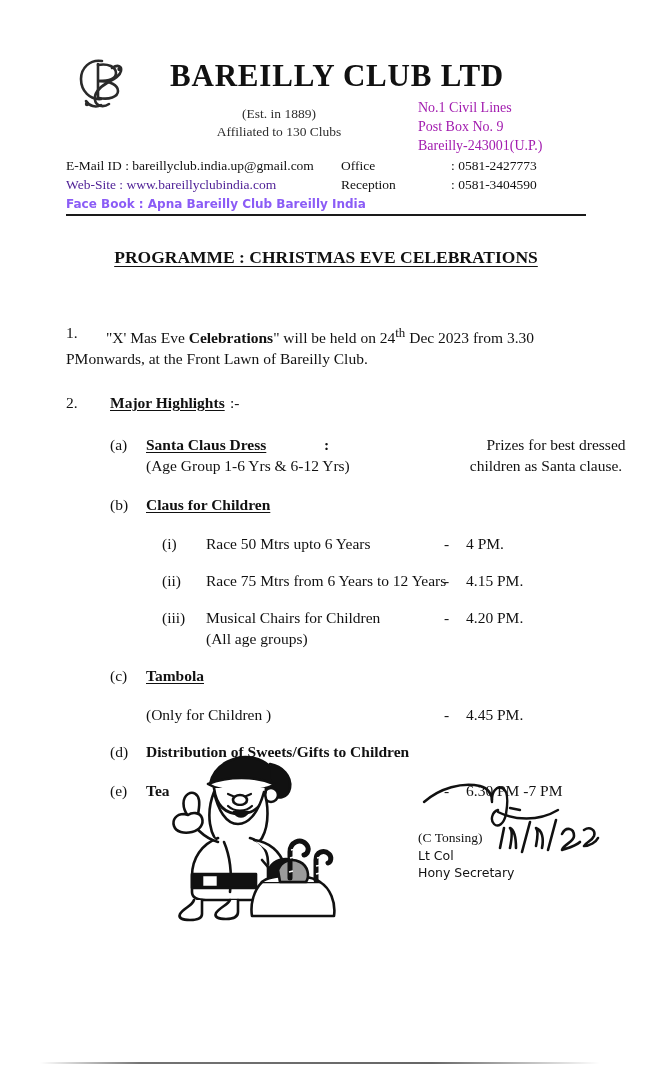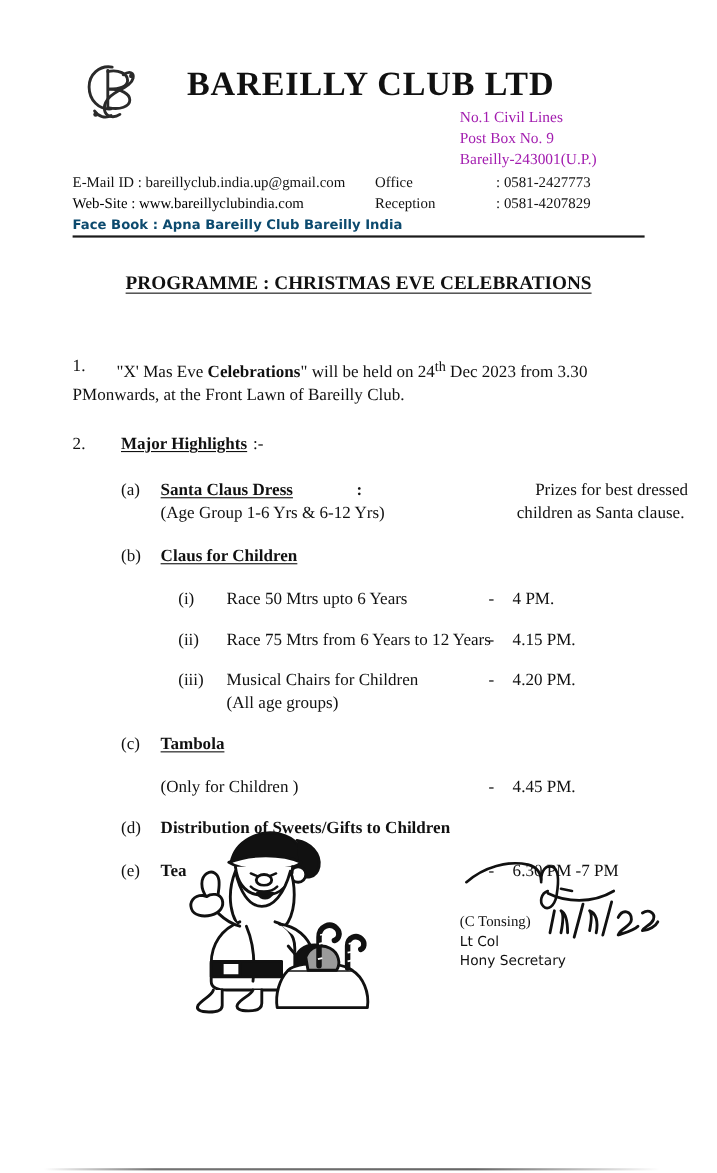--- a/index.html
+++ b/index.html
@@ -89,28 +89,28 @@
     position: absolute;
     left: 275px;
     top: 0;
   }
   .c-right {
     position: absolute;
     left: 385px;
     top: 0;
   }
   .faded {
-    color: #000000;
+    color: #4c1d95;
   }
   .fb-row {
     margin-top: 1px;
     font-family: "DejaVu Sans", sans-serif;
     font-weight: bold;
     font-size: 12px;
-    color: #0c4a6e;
+    color: #8b5cf6;
   }
   .rule {
     margin-top: 3px;
     border-top: 2px solid #1a1a1a;
     width: 520px;
   }
 
   
   .prog-title {
     position: absolute;
@@ -370,39 +370,43 @@
           </g>
           <g fill="#2a2a2a">
             <circle cx="47.5" cy="17" r="2.2"></circle>
             <circle cx="15" cy="52" r="2.2"></circle>
           </g>
         </svg>
       </span>
 
       <div class="club-title">BAREILLY CLUB LTD</div>
 
+      <div class="estab">
+        <div>(Est. in 1889)</div>
+        <div>Affiliated to 130 Clubs</div>
+      </div>
 
       <div class="addr">
         <div>No.1 Civil Lines</div>
         <div>Post Box No. 9</div>
         <div>Bareilly-243001(U.P.)</div>
       </div>
     </div>
   </div>
 
   <div class="contact">
     <div class="contact-row">
       <span class="c-left">E-Mail ID : bareillyclub.india.up@gmail.com</span>
       <span class="c-mid">Office</span>
       <span class="c-right">: 0581-2427773</span>
     </div>
     <div class="contact-row">
       <span class="c-left faded">Web-Site : www.bareillyclubindia.com</span>
       <span class="c-mid">Reception</span>
-      <span class="c-right">: 0581-4207829</span>
+      <span class="c-right">: 0581-3404590</span>
     </div>
     <div class="fb-row">Face Book : Apna Bareilly Club Bareilly India</div>
     <div class="rule"></div>
   </div>
 
   <div class="prog-title">
     <div><span class="u">PROGRAMME  : CHRISTMAS EVE CELEBRATIONS</span></div>
   </div>
 
   <div class="body-block">

